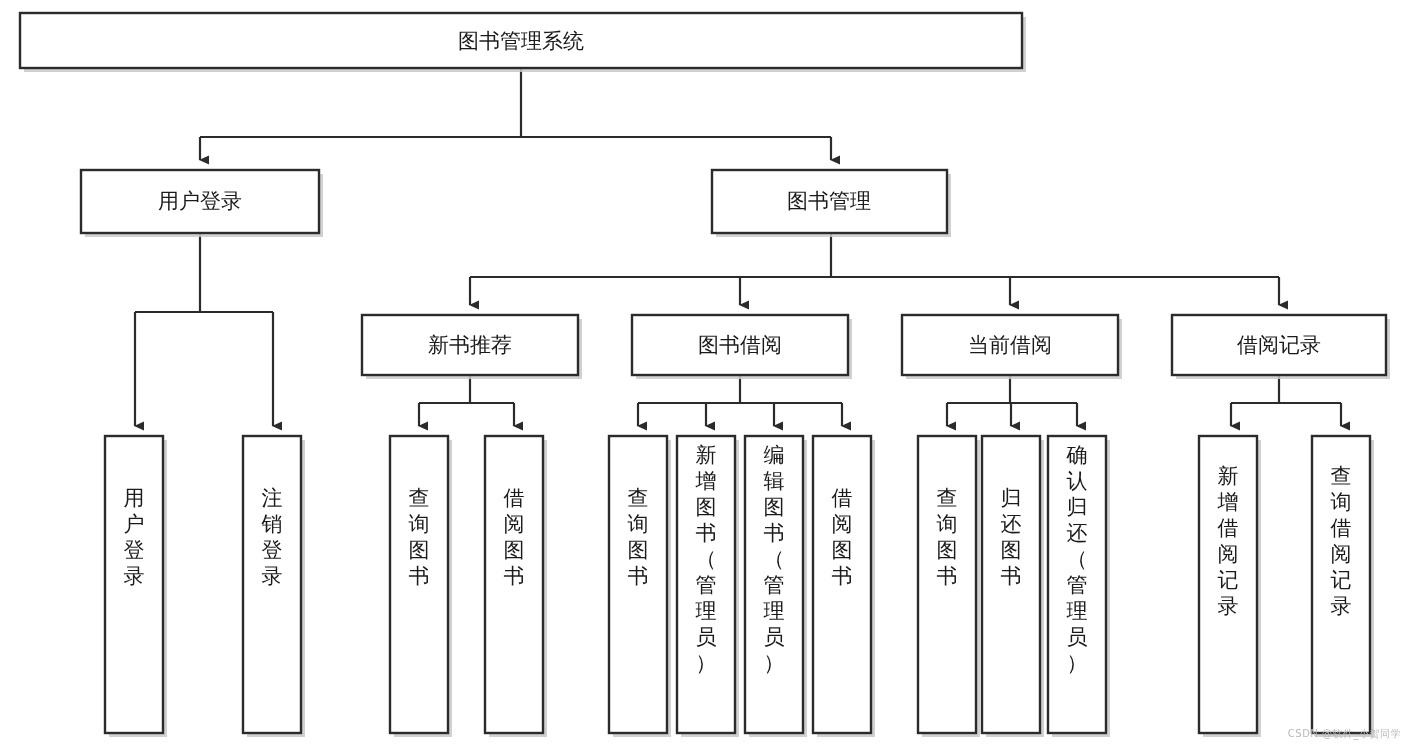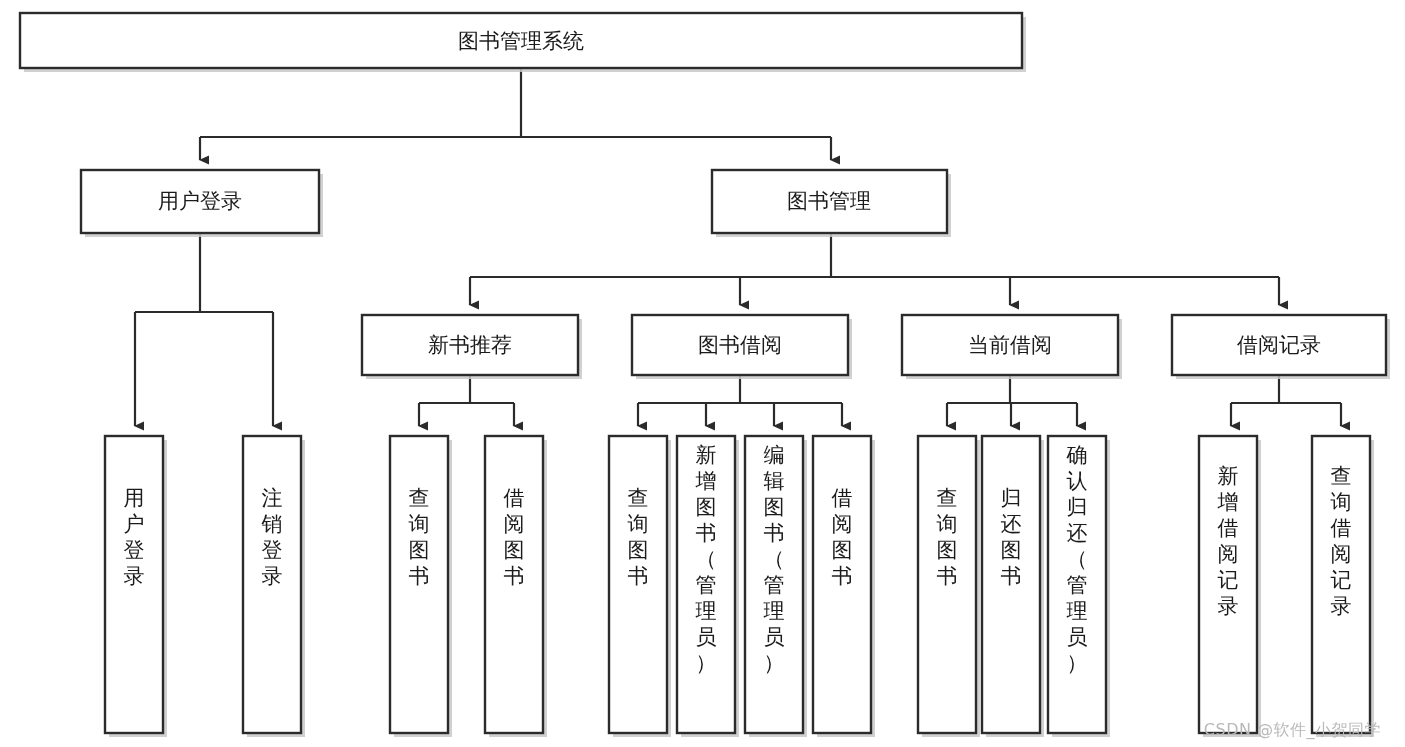--- a/index.html
+++ b/index.html
@@ -51,24 +51,24 @@
     dominant-baseline: middle;
   }
   .node-label-v {
     fill: #1b1b1b;
     font-family: "DejaVu Sans", "Liberation Sans", sans-serif;
     font-size: 21px;
     text-anchor: middle;
   }
   .watermark {
     position: absolute;
-    right: 24px;
+    right: 4px;
     bottom: 6px;
     color: #b9b9b9;
-    font-size: 16px;
+    font-size: 10px;
     font-family: "DejaVu Sans", "Liberation Sans", sans-serif;
     letter-spacing: 0.5px;
     white-space: nowrap;
     user-select: none;
   }
 </style>
 </head>
 <body>
 
 <div id="diagram-root">

